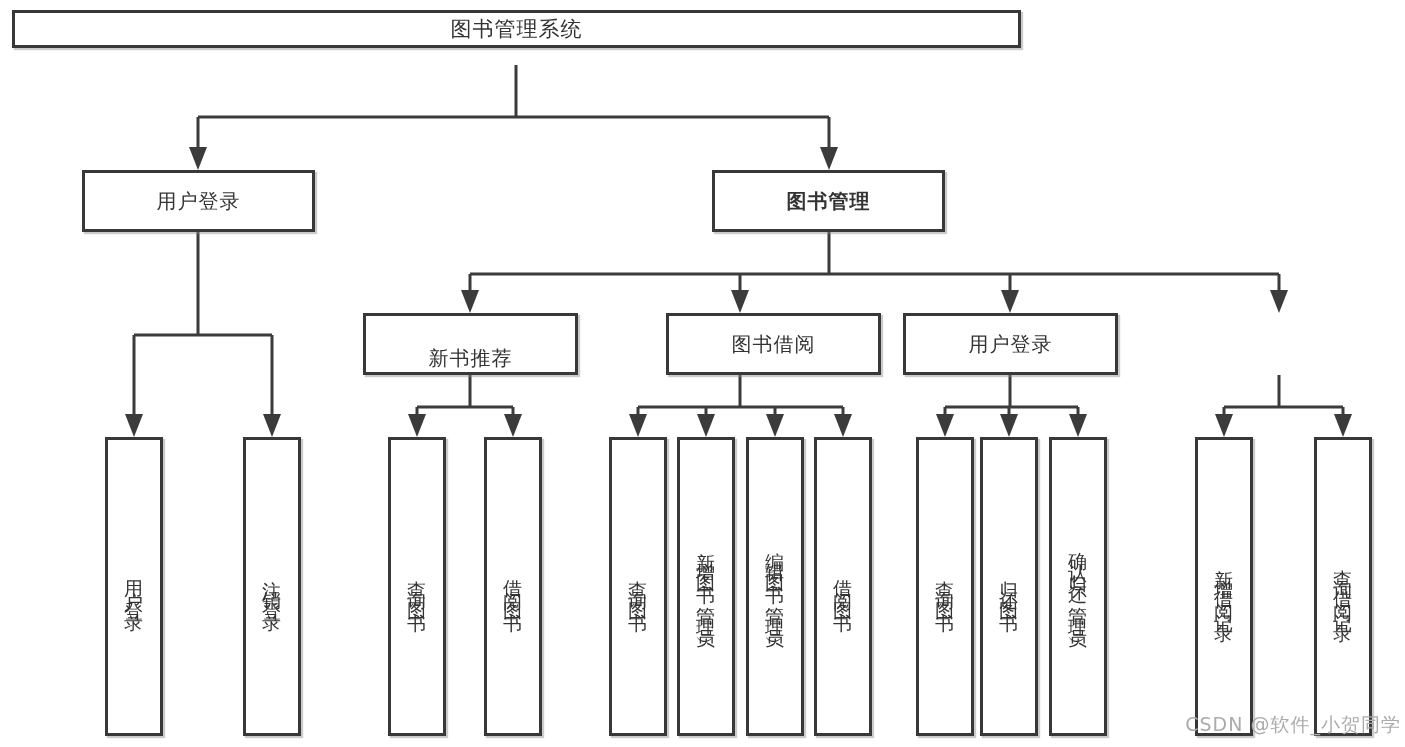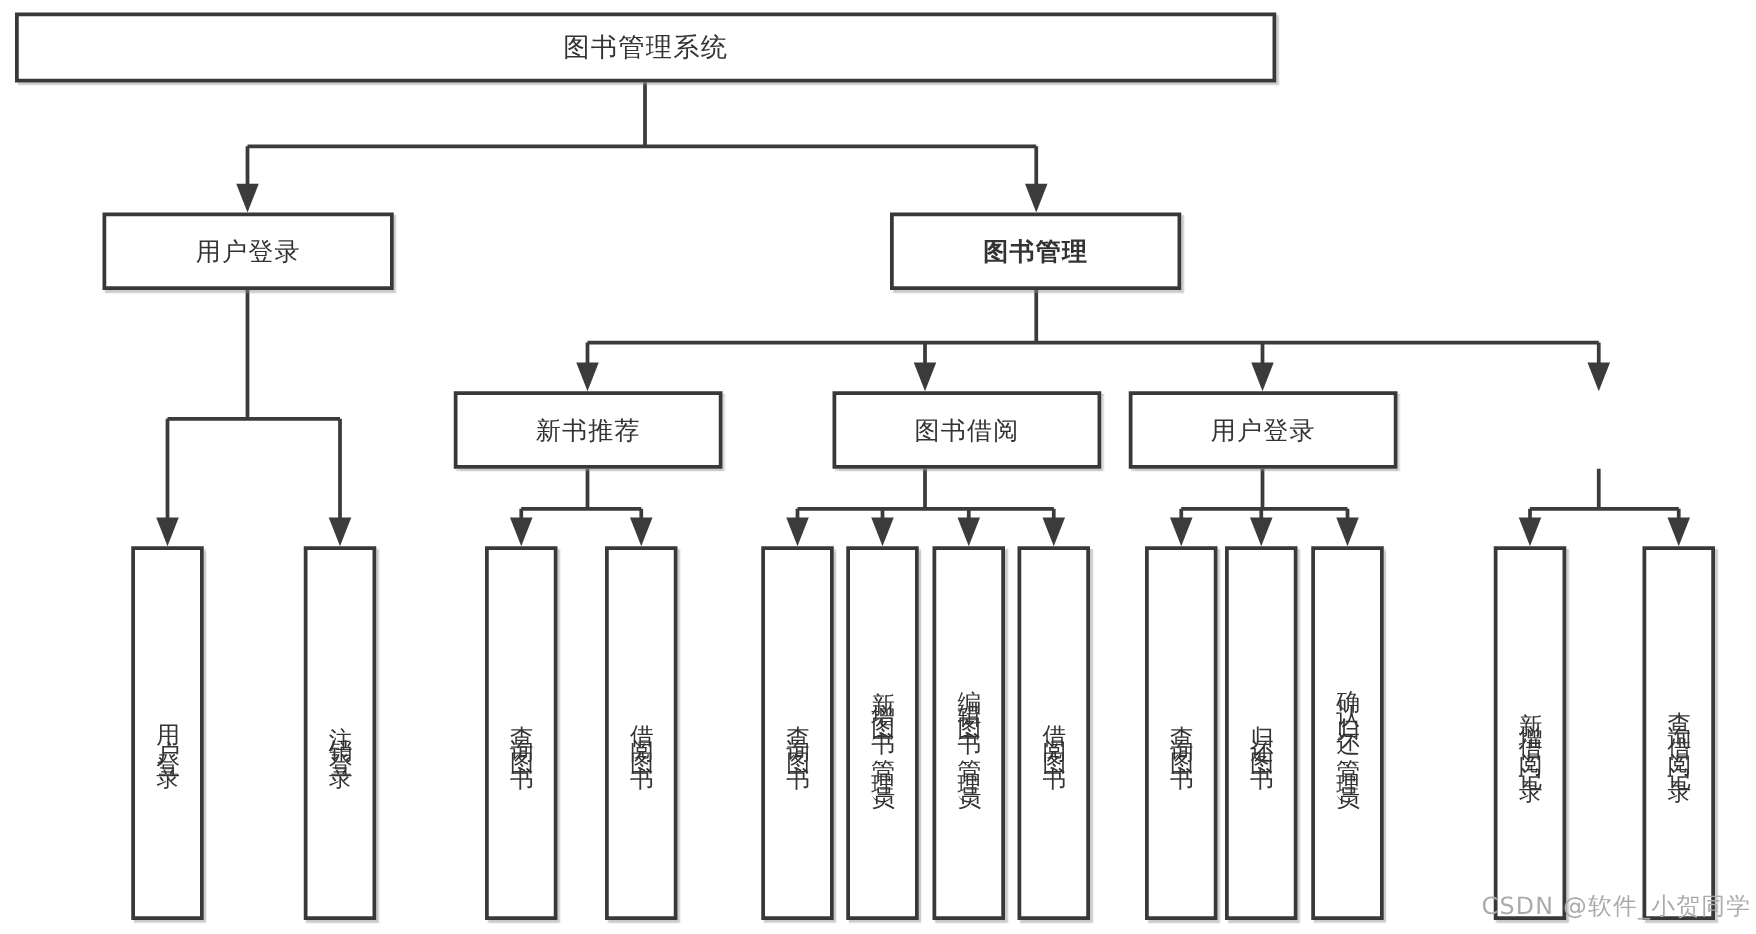--- a/index.html
+++ b/index.html
@@ -14,21 +14,21 @@
   .node{
     position:absolute;
     box-sizing:border-box;
     background:#ffffff;
     border:3px solid #383838;
     box-shadow:2px 2px 1px rgba(140,140,140,0.45);
     display:flex;align-items:center;justify-content:center;
     color:#333333;
     z-index:2;
   }
-  .root-node{left:12px;top:10px;width:1009px;height:56px;font-size:21px;letter-spacing:1px;}
+  .root-node{left:12px;top:10px;width:1009px;height:38px;font-size:21px;letter-spacing:1px;}
   .l2-node{top:170px;width:233px;height:62px;font-size:20px;letter-spacing:1px;}
   .l3-node{top:313px;width:215px;height:62px;font-size:20px;letter-spacing:1px;}
   .leaf{top:437px;width:58px;height:299px;}
   .leaf > span{
     writing-mode:vertical-rl;
     text-orientation:mixed;
     font-size:19px;
     letter-spacing:11px;
     line-height:1;
     color:#333333;
@@ -92,21 +92,21 @@
     <span>图书管理系统</span>
   </div>
 
   <div class="node l2-node" style="left:82px;">
     <span>用户登录</span>
   </div>
   <div class="node l2-node" style="left:712px;font-weight:bold;">
     <span>图书管理</span>
   </div>
 
-  <div class="node l3-node" style="left:363px;">
+  <div class="node l3-node" style="left:363px;align-items:flex-end;">
     <span>新书推荐</span>
   </div>
   <div class="node l3-node" style="left:666px;">
     <span>图书借阅</span>
   </div>
   <div class="node l3-node" style="left:903px;">
     <span>用户登录</span>
   </div>
 
   <div class="node leaf" style="left:105px;">

